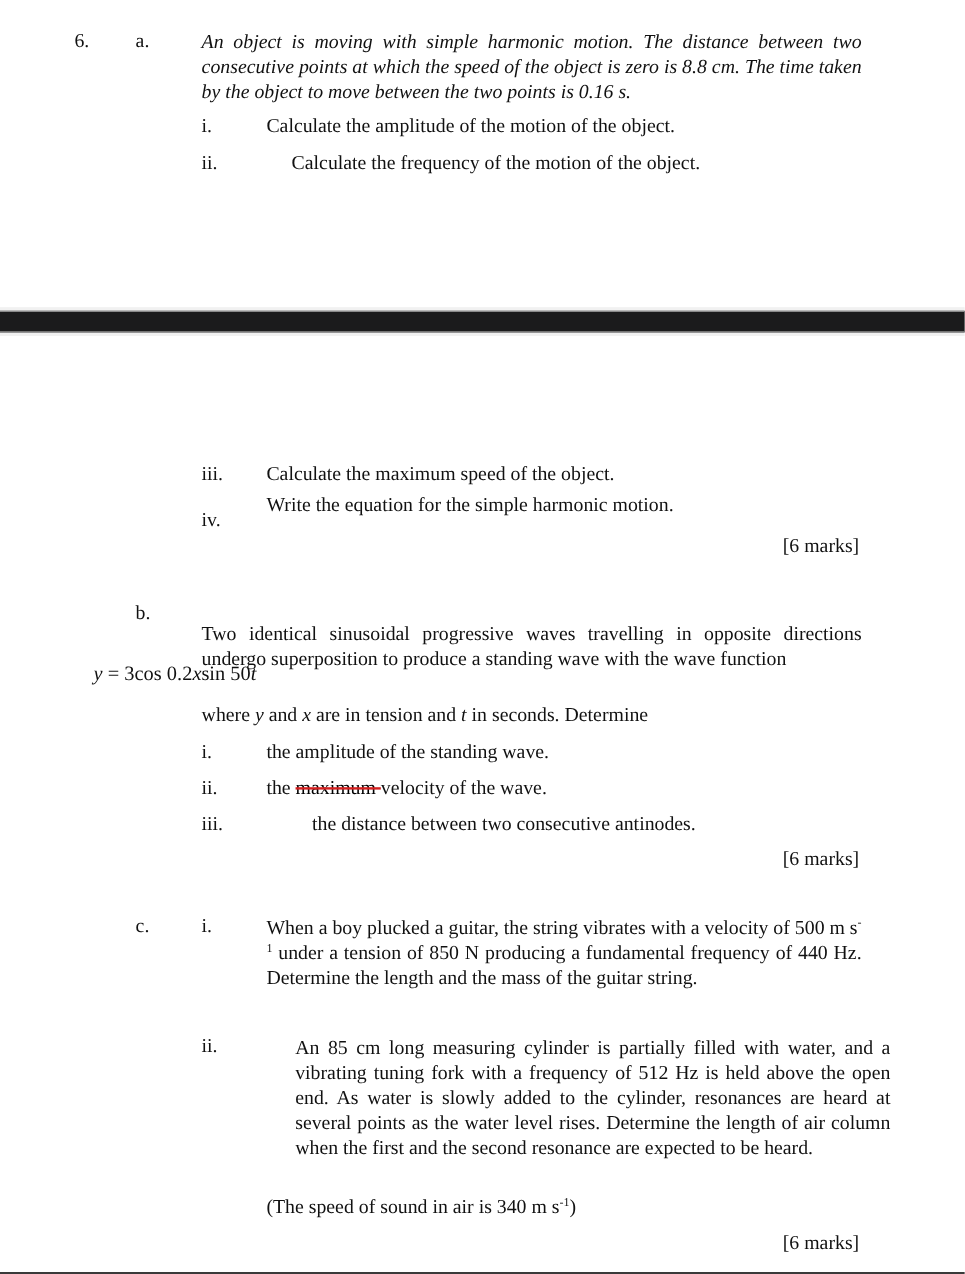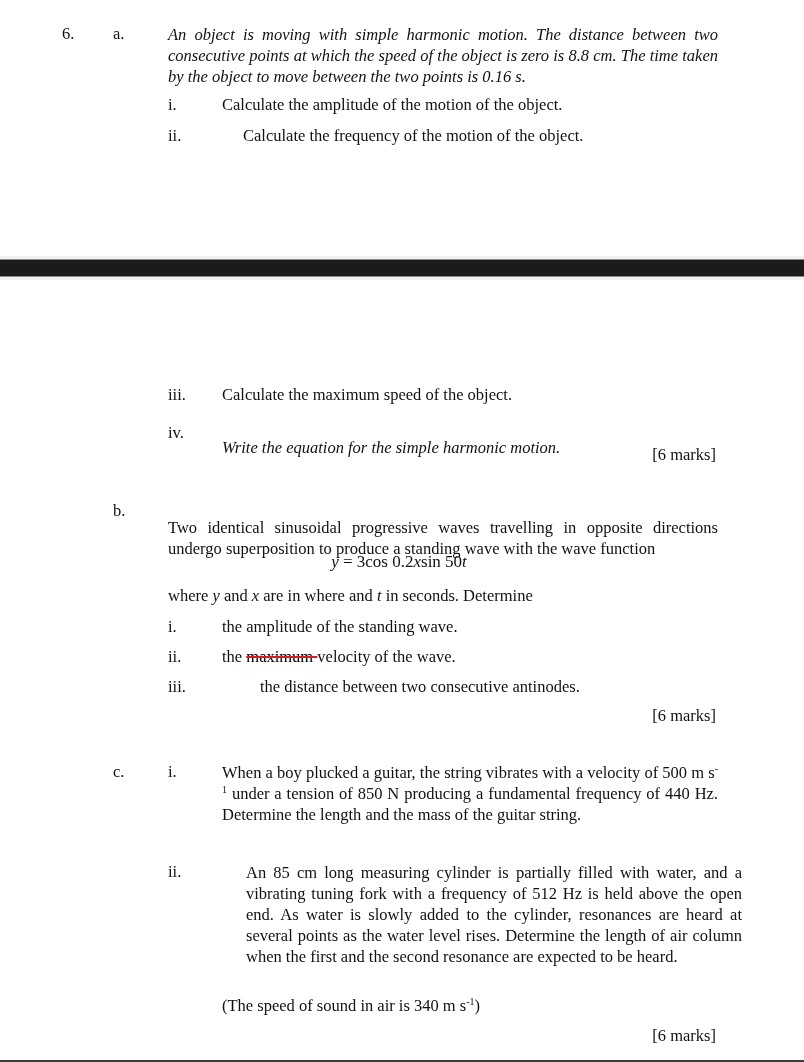--- a/index.html
+++ b/index.html
@@ -56,21 +56,20 @@
       text-decoration: line-through;
       text-decoration-color: #d42020;
       text-decoration-thickness: 2px;
       color: #000000;
     }
     .equation {
       position: absolute;
       left: 0;
       width: 720px;
       top: 552px;
-      text-align: center;
       font-size: 17px;
     }
     .equation .inner { margin-left: 78px; }
     i.var { font-style: italic; }
     sup { font-size: 10px; vertical-align: 6px; line-height: 0; }
   </style>
 </head>
 <body>
 
 <div class="abs qnum" style="top:24px;">6.</div>
@@ -82,34 +81,34 @@
 
 <div class="abs sub" style="top:126px;">ii.</div>
 <div class="abs subtxt" style="top:126px;margin-left:21px;">Calculate the frequency of the motion of the object.</div>
 
 <div class="divider"></div>
 
 <div class="abs sub" style="top:385px;">iii.</div>
 <div class="abs subtxt" style="top:385px;">Calculate the maximum speed of the object.</div>
 
 <div class="abs sub" style="top:423px;">iv.</div>
-<div class="abs subtxt" style="top:438px;font-style:italic;">Write the equation for the simple harmonic motion.</div>
+<div class="abs subtxt" style="top:411px;">Write the equation for the simple harmonic motion.</div>
 
 <div class="abs marks" style="top:445px;">[6 marks]</div>
 
 <div class="abs part" style="top:501px;">b.</div>
 <div class="para para-b">Two identical sinusoidal progressive waves travelling in opposite directions undergo superposition to produce a standing wave with the wave function</div>
 
 <div class="equation">
   <span class="inner">
     <i class="var">y</i><span> = </span><span>3cos 0.2</span><i class="var">x</i><span>sin 50</span><i class="var">t</i>
   </span>
 </div>
 
-<div class="abs txt" style="top:586px;"><span>where </span><i class="var">y</i><span> and </span><i class="var">x</i><span> are in where and </span><i class="var">t</i><span> in seconds. Determine</span></div>
+<div class="abs txt" style="top:586px;"><span>where </span><i class="var">y</i><span> and </span><i class="var">x</i><span> are in tension and </span><i class="var">t</i><span> in seconds. Determine</span></div>
 
 <div class="abs sub" style="top:617px;">i.</div>
 <div class="abs subtxt" style="top:617px;">the amplitude of the standing wave.</div>
 
 <div class="abs sub" style="top:647px;">ii.</div>
 <div class="abs subtxt" style="top:647px;"><span>the </span><span class="strike">maximum </span><span>velocity of the wave.</span></div>
 
 <div class="abs sub" style="top:677px;">iii.</div>
 <div class="abs subtxt" style="top:677px;margin-left:38px;">the distance between two consecutive antinodes.</div>
 

